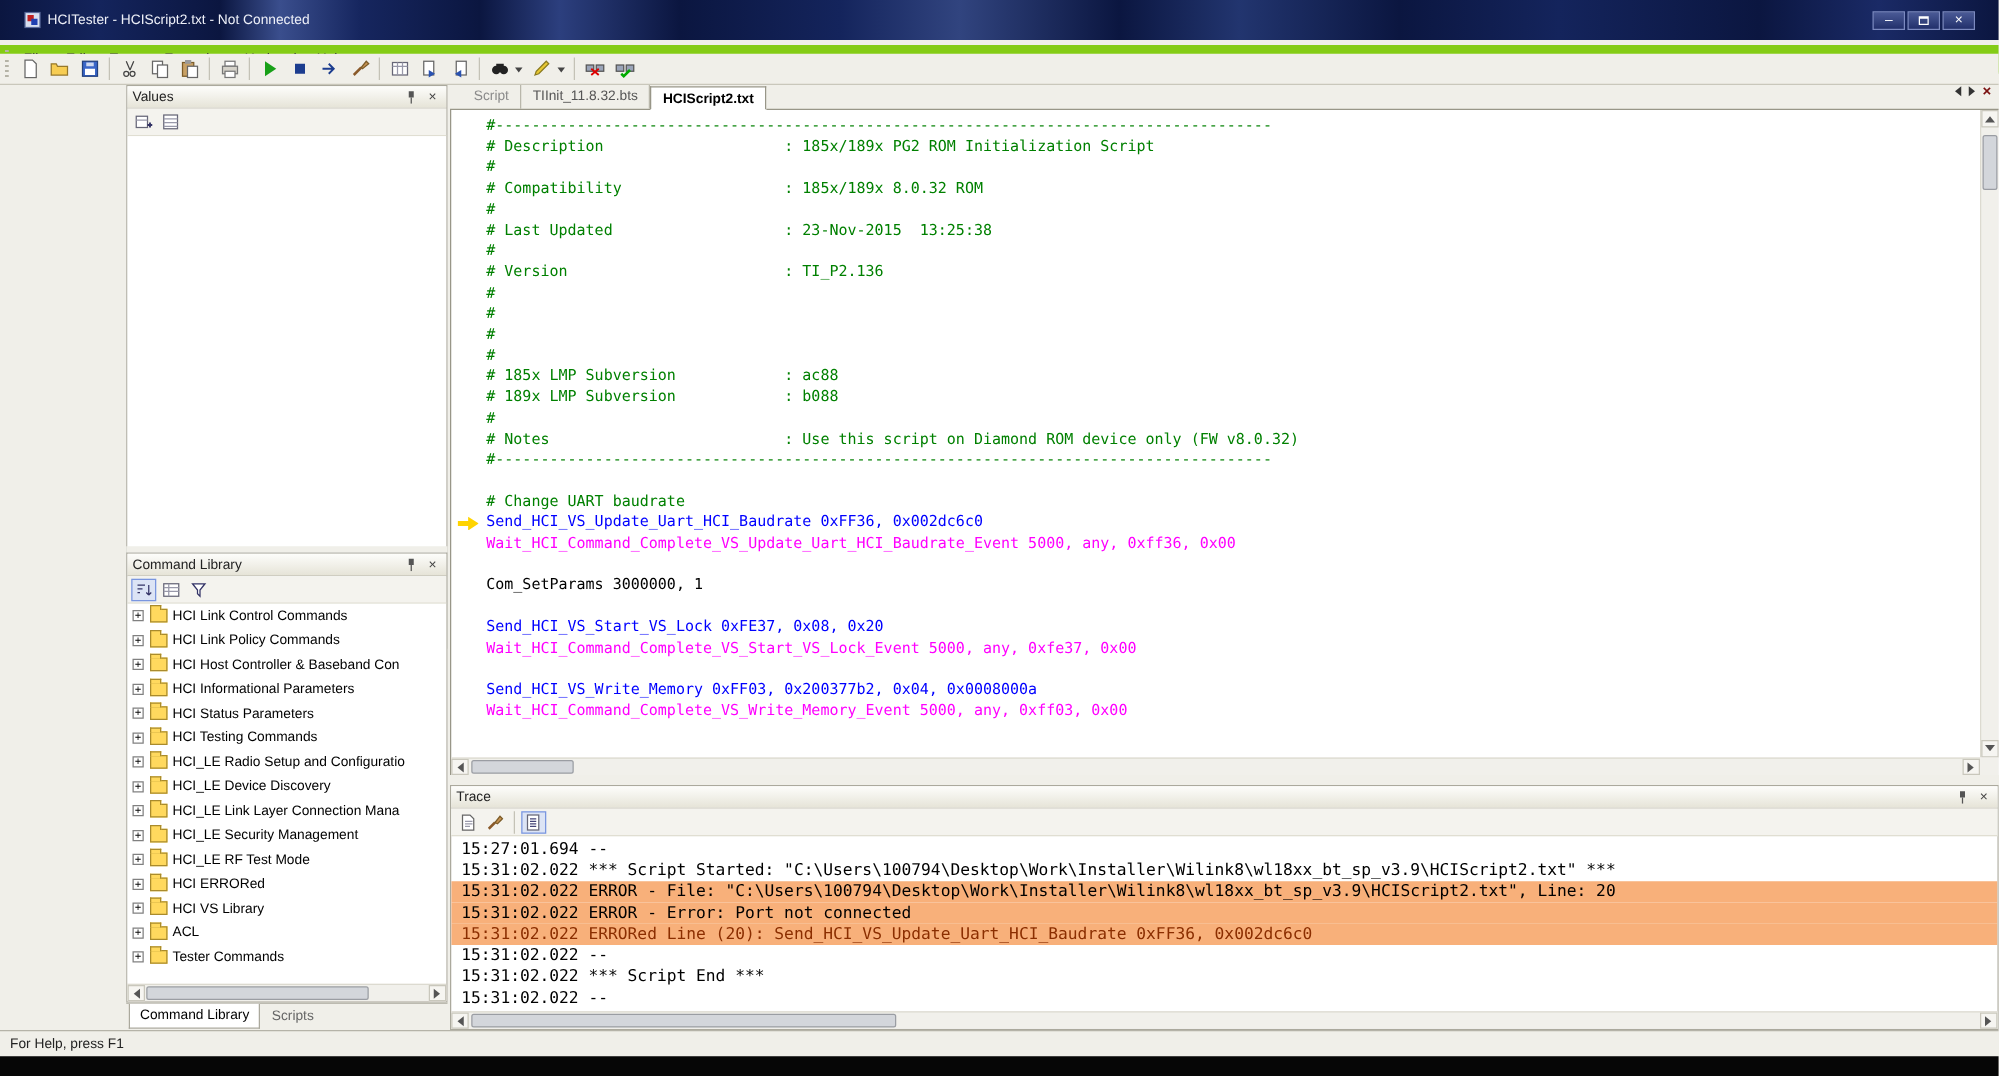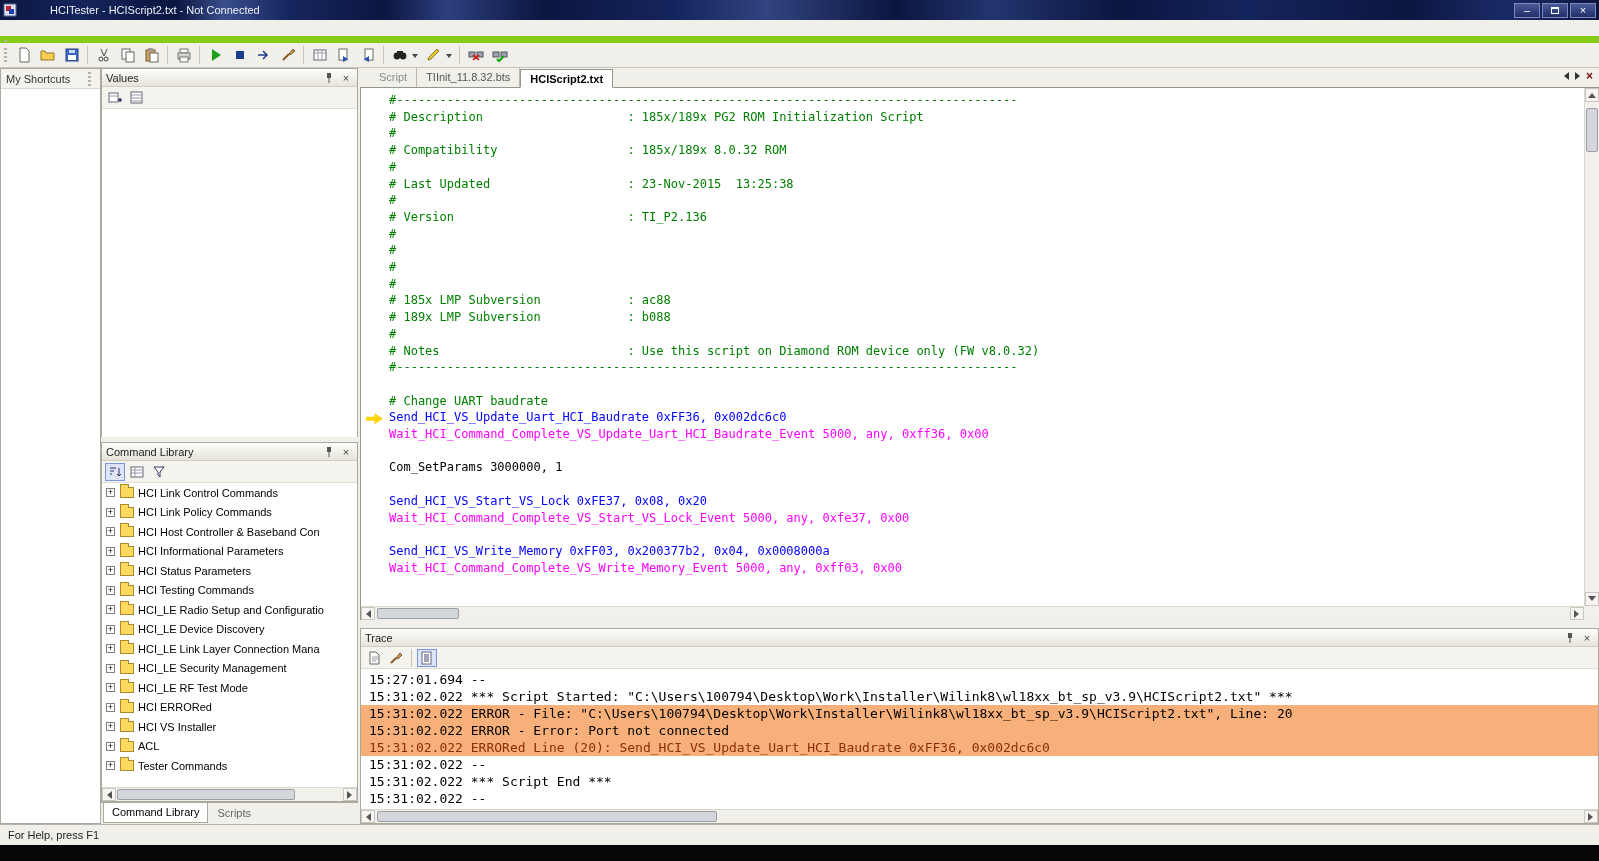--- a/index.html
+++ b/index.html
@@ -1,21 +1,21 @@
 <!DOCTYPE html>
 <html style="--comment: #008000; --command: #0000ff; --wait: #ff00ff; --plain: #000000; --error_bg: #f8b07a; --error_fg: #8b2e00; --failed_bg: #dd0000; --noport_bg: #ff1a1a; --noport_fg: #7e0000;"><head>
 <meta charset="utf-8">
 <style>
 *{margin:0;padding:0;box-sizing:border-box}
 html,body{width:1599px;height:861px;overflow:hidden;position:relative;
   font-family:"Liberation Sans",sans-serif;font-size:11px;background:#f0efe9;color:#000}
 
 
-.titlebar{position:absolute;top:0;left:0;right:0;height:20px;display:flex;align-items:center;padding:0 3px;
-  background:linear-gradient(90deg,#0b1640 0%,#14245c 5%,#0b1640 11%,#3a4e8d 14%,#16265f 18%,#0b1640 24%,#2c3f7e 28%,#0b1640 34%,#14245c 42%,#31447f 48%,#0b1640 56%,#22356f 62%,#0b1640 70%,#14245c 78%,#0b1640 88%,#1a2a66 94%,#0b1640 100%);gap:28px;}
+.titlebar{position:absolute;top:0;left:0;right:0;height:32px;display:flex;align-items:center;padding:0 19px;
+  background:linear-gradient(90deg,#0b1640 0%,#14245c 5%,#0b1640 11%,#3a4e8d 14%,#16265f 18%,#0b1640 24%,#2c3f7e 28%,#0b1640 34%,#14245c 42%,#31447f 48%,#0b1640 56%,#22356f 62%,#0b1640 70%,#14245c 78%,#0b1640 88%,#1a2a66 94%,#0b1640 100%);}
 .title-text{margin-left:5px;color:#eef0f8;font-size:11px;white-space:nowrap}
 .win-controls{margin-left:auto;display:flex;gap:2px}
 .win-btn{width:26px;height:15px;background:linear-gradient(#4a5a96,#22306b);border:1px solid #7c8ac0;
   color:#fff;font-size:11px;line-height:12px;text-align:center;cursor:default}
 .win-btn .maxglyph{display:inline-block;width:8px;height:7px;border:1px solid #fff;border-top-width:2px;margin-top:3px}
 
 
 .menubar{position:absolute;top:36px;left:0;right:0;height:23px;background:#84cc16;border-bottom:1px solid #dddbcf;
   display:flex;align-items:center}
 .grip{width:3px;height:14px;margin:0 4px;background:repeating-linear-gradient(#b5b3a6 0 2px,transparent 2px 4px)}
@@ -58,21 +58,21 @@
 .tree-label{color:#000}
 
 
 .ltabs{position:absolute;left:0;right:0;bottom:0;height:22px;background:#f0efe9;border-top:1px solid #aba99d;display:flex;align-items:flex-start;padding-left:2px}
 .ltab{padding:3px 8px;color:#666;border:1px solid transparent;height:20px}
 .ltab.active{background:#fff;color:#000;border:1px solid #aba99d;border-top:none}
 
 
 .rightcol{position:absolute;left:360px;right:0;top:0;bottom:0}
 .tabbar{position:absolute;top:0;left:0;right:0;height:20px;background:#f0efe9;border-bottom:1px solid #989688;
-  display:flex;align-items:center;padding-left:10px}
+  display:flex;align-items:flex-start;padding-left:10px}
 .etab{padding:3px 9px 2px;color:#555;border-right:1px solid #b9b7ab;height:19px;white-space:nowrap}
 .etab.muted{color:#8a8a8a}
 .etab.active{background:#fff;font-weight:bold;color:#000;border:1px solid #989688;border-bottom:1px solid #fff;margin-bottom:-1px;z-index:2}
 .tab-nav{margin-left:auto;display:flex;align-items:center;gap:6px;padding:0 6px 3px 0}
 .tri{width:0;height:0;border:4px solid transparent}
 .tri.left{border-right:5px solid #333;border-left:none}
 .tri.right{border-left:5px solid #333;border-right:none}
 .tab-close{color:#7a1010;font-size:12px;font-weight:bold;line-height:10px}
 
 
@@ -272,26 +272,20 @@
       <svg width="16" height="16">
         <rect x="1" y="5" width="6" height="5" fill="#9aa4b8" stroke="#555"></rect>
         <rect x="9" y="5" width="6" height="5" fill="#9aa4b8" stroke="#555"></rect>
         <path d="M5 12l2 2 5-5" stroke="#0a0" stroke-width="2" fill="none"></path>
       </svg>
     </div>
 </div>
 
 <div class="workspace">
 
-  <div class="shortcuts">
-    <div class="shortcuts-header">
-      <span>My Shortcuts</span>
-      <div class="grip"></div>
-    </div>
-  </div>
 
   <div class="leftcol">
 
     <div class="panel values">
       <div class="panel-header">
         <span>Values</span>
         <div class="ph-btns">
           <span class="ph-btn">
               <svg width="10" height="11">
                 <rect x="3" y="1" width="4" height="5" fill="#555"></rect>
@@ -411,21 +405,21 @@
             <span class="tree-label">HCI_LE RF Test Mode</span>
           </div>
           <div class="tree-row">
             <span class="plusbox">+</span>
             <span class="folder"></span>
             <span class="tree-label">HCI ERRORed</span>
           </div>
           <div class="tree-row">
             <span class="plusbox">+</span>
             <span class="folder"></span>
-            <span class="tree-label">HCI VS Installer</span>
+            <span class="tree-label">HCI VS Library</span>
           </div>
           <div class="tree-row">
             <span class="plusbox">+</span>
             <span class="folder"></span>
             <span class="tree-label">ACL</span>
           </div>
           <div class="tree-row">
             <span class="plusbox">+</span>
             <span class="folder"></span>
             <span class="tree-label">Tester Commands</span>

